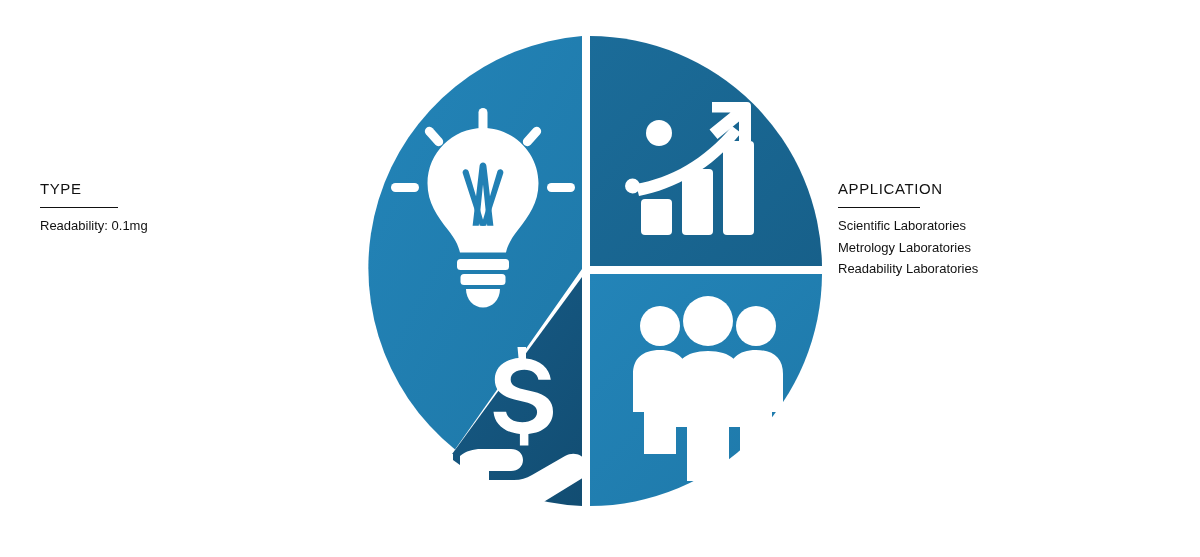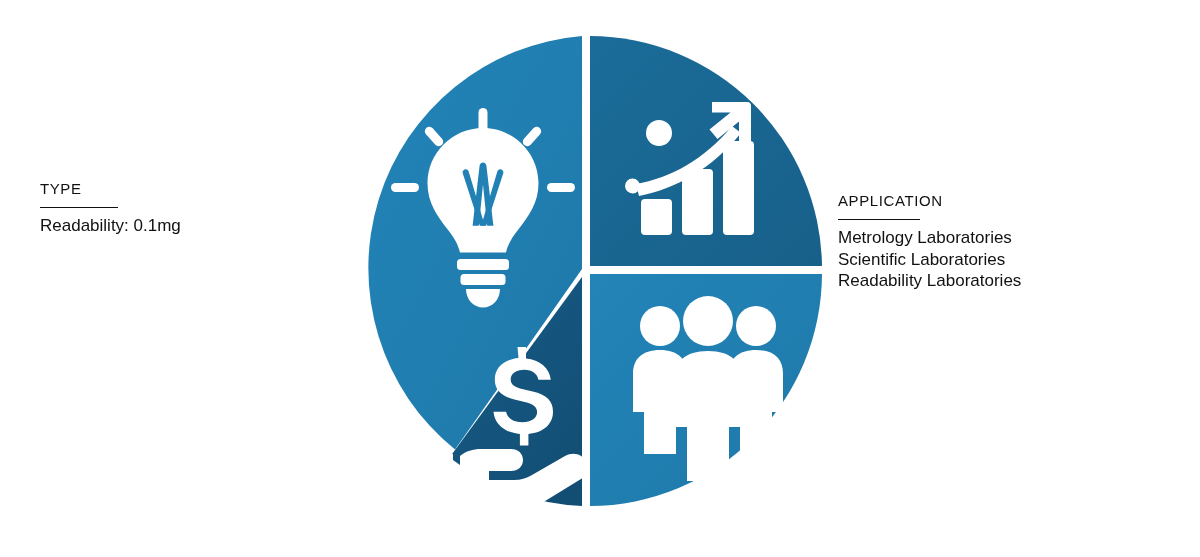--- a/index.html
+++ b/index.html
@@ -19,42 +19,42 @@
     background: #ffffff;
     overflow: hidden;
   }
 
   
   .label-block {
     position: absolute;
     color: #1a1a1a;
   }
   #type-block   { left: 40px;  top: 178px; width: 290px; text-align: left; }
-  #app-block    { left: 838px; top: 190px; width: 320px; text-align: left; }
+  #app-block    { left: 838px; top: 178px; width: 320px; text-align: left; }
 
   .block-title {
     font-size: 15px;
     letter-spacing: 0.6px;
     line-height: 22px;
     color: #111111;
     font-weight: 400;
     margin: 0 0 7px 0;
     white-space: nowrap;
   }
   .block-rule {
     display: block;
     width: 78px;
     height: 0;
     border-top: 1.6px solid #111111;
     margin: 0 0 7px 0;
   }
   #app-block .block-rule { width: 82px; }
   .block-list { margin: 0; padding: 0; list-style: none; }
   .block-list li {
-    font-size: 17px;
+    font-size: 13px;
     line-height: 21.5px;
     color: #111111;
     white-space: nowrap;
     font-weight: 400;
   }
 
   
   #pie-wrap {
     position: absolute;
     left: 344px;
@@ -74,22 +74,22 @@
     <span class="block-rule"></span>
     <ul class="block-list">
       <li>Readability: 0.1mg</li>
     </ul>
   </div>
 
   <div class="label-block" id="app-block">
     <div class="block-title">APPLICATION</div>
     <span class="block-rule"></span>
     <ul class="block-list">
+      <li>Scientific Laboratories</li>
       <li>Metrology Laboratories</li>
-      <li>Scientific Laboratories</li>
       <li>Readability Laboratories</li>
     </ul>
   </div>
 
   <div id="pie-wrap">
     <svg id="pie-svg" viewBox="0 0 484 484" xmlns="http://www.w3.org/2000/svg">
 
       <defs>
         <linearGradient id="gradMedTL" x1="0" y1="0" x2="1" y2="1">
           <stop offset="0%" stop-color="#2384B8"></stop>

